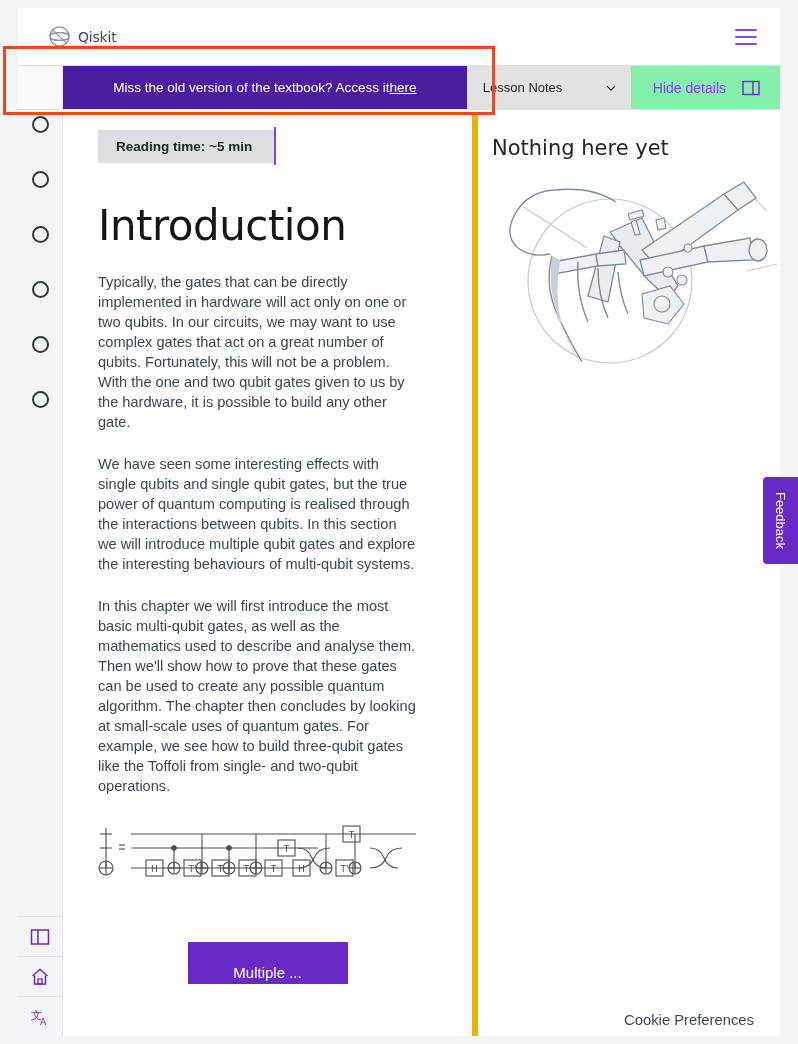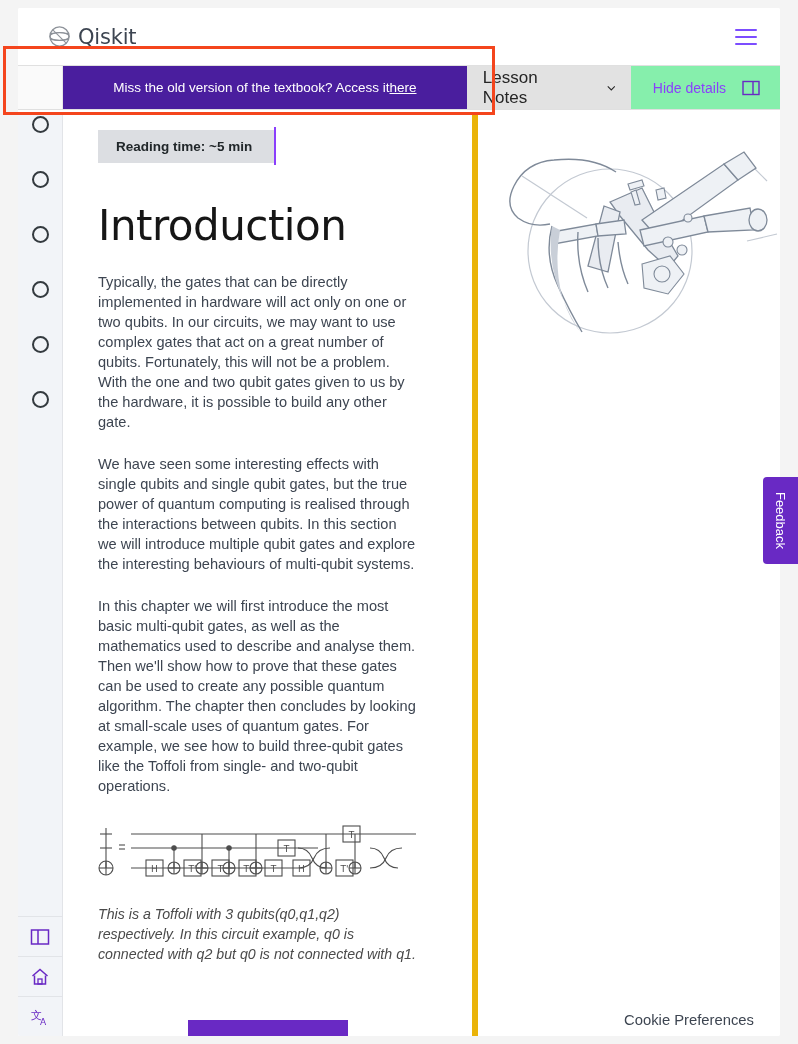--- a/index.html
+++ b/index.html
@@ -32,21 +32,21 @@
     background: #ffffff;
     border-bottom: 1px solid #e0e0e0;
     display: flex; align-items: center;
   }
   .logo-wrap {
     display: flex; align-items: center; gap: 7px;
     margin-left: 30px;
   }
   .logo-mark { width: 23px; height: 23px; display:block; }
   .logo-text {
-    font-size: 21px; color: #3d4551; letter-spacing: -0.2px;
+    font-size: 14px; color: #3d4551; letter-spacing: -0.2px;
     font-family: "DejaVu Sans", sans-serif;
   }
   .hamburger {
     position: absolute; right: 23px; top: 50%;
     transform: translateY(-50%);
     width: 22px; height: 16px;
     display: flex; flex-direction: column; justify-content: space-between;
     cursor: pointer;
   }
   .hamburger span { display:block; height: 2px; background: #7c4dff; border-radius: 1px; }
@@ -67,21 +67,21 @@
     display: flex; align-items: center; justify-content: center;
     font-size: 13.5px;
     padding: 0 10px;
   }
   .promo-banner a { color:#fff; }
   .notes-select {
     flex: 0 0 164px;
     background: #e2e2e2;
     display: flex; align-items: center; justify-content: space-between;
     padding: 0 14px 0 16px;
-    font-size: 17px; color: #262626;
+    font-size: 13px; color: #262626;
     cursor: pointer;
     gap: 32px;
   }
   .chev { width: 12px; height: 12px; }
   .hide-details {
     flex: 0 0 auto;
     display: flex; align-items: center; gap: 16px;
     padding: 0 20px 0 22px;
     background: #86efac;
   }
@@ -379,28 +379,28 @@
             <text x="149.5" y="48">T'</text>
             <text x="175.5" y="48">T</text>
             <text x="203.5" y="48">H</text>
             <text x="246.5" y="48">T'</text>
             <text x="188.5" y="28">T</text>
             <text x="253.5" y="14">T</text>
           </g>
         </svg>
       </div>
 
-      <p class="caption">This is a Toffoli with 3 qubits(q0,q1,q2) respectively. In this circuit example, q0 is connected with q2 but q0 is not connected with q1.</p>
 
       <div class="cta-wrap">
         <button class="cta-btn">Multiple ...</button>
       </div>
     </div>
 
     <div class="notes-panel">
+      <h2 class="notes-title">Nothing here yet</h2>
       <svg class="notes-illus" viewBox="0 0 290 210">
         <g fill="none" stroke="#c3c9d2" stroke-width="1.2">
           <circle cx="118" cy="105" r="82"></circle>
           <path d="M30 30 L95 72"></path>
           <path d="M250 10 L275 35"></path>
           <path d="M255 95 L285 88"></path>
         </g>
 
         <g fill="#e9ecf1" stroke="#7f8a99" stroke-width="1.3">
           <path d="M118 56 L150 42 L172 86 L186 110 L176 122 L156 104 L128 70 Z"></path>

